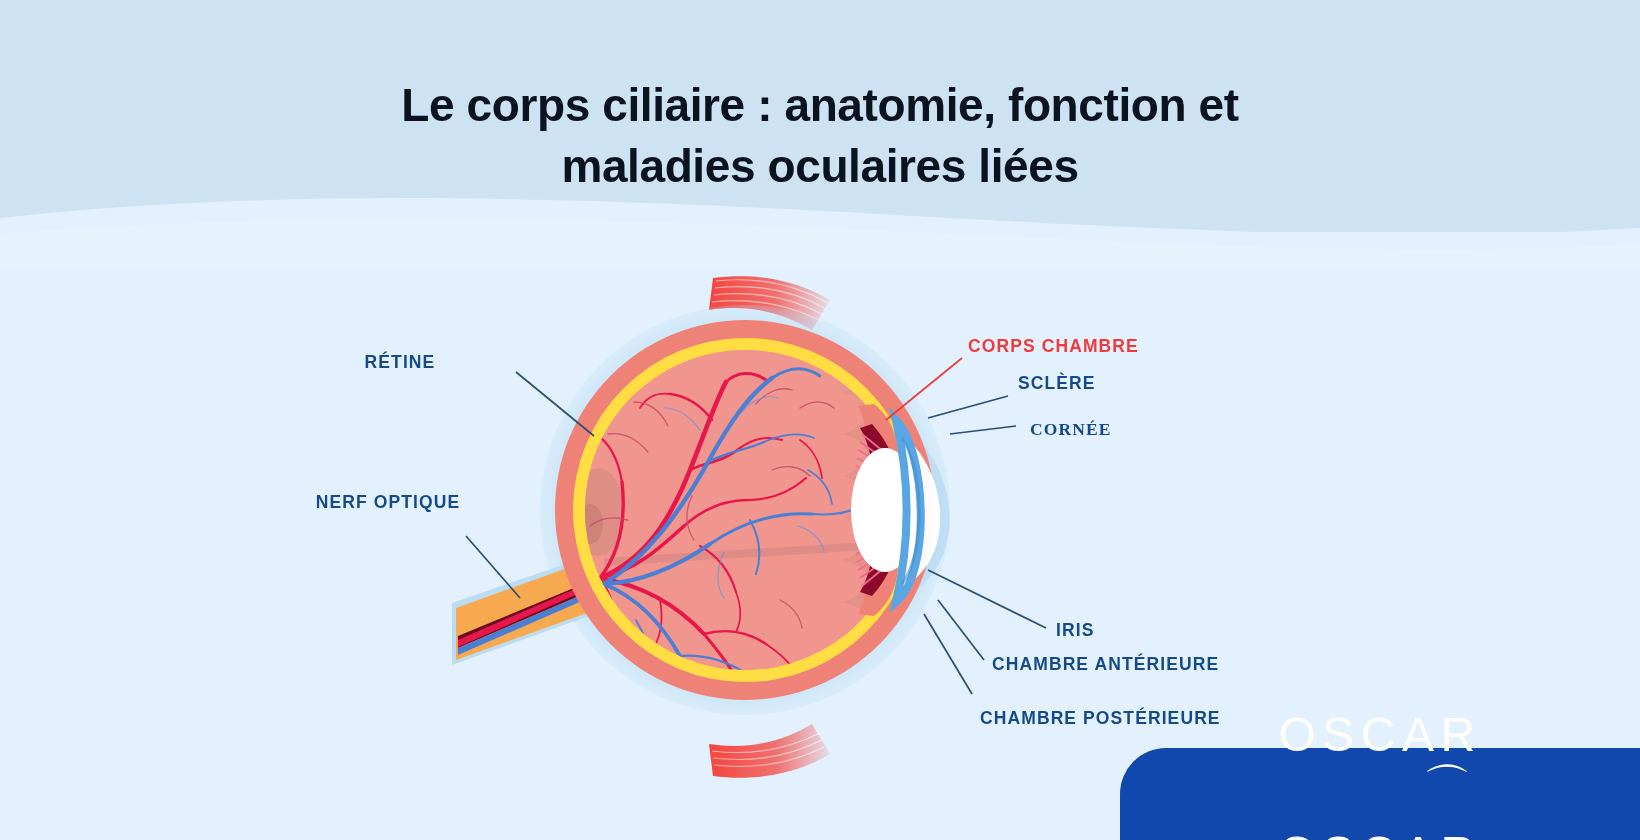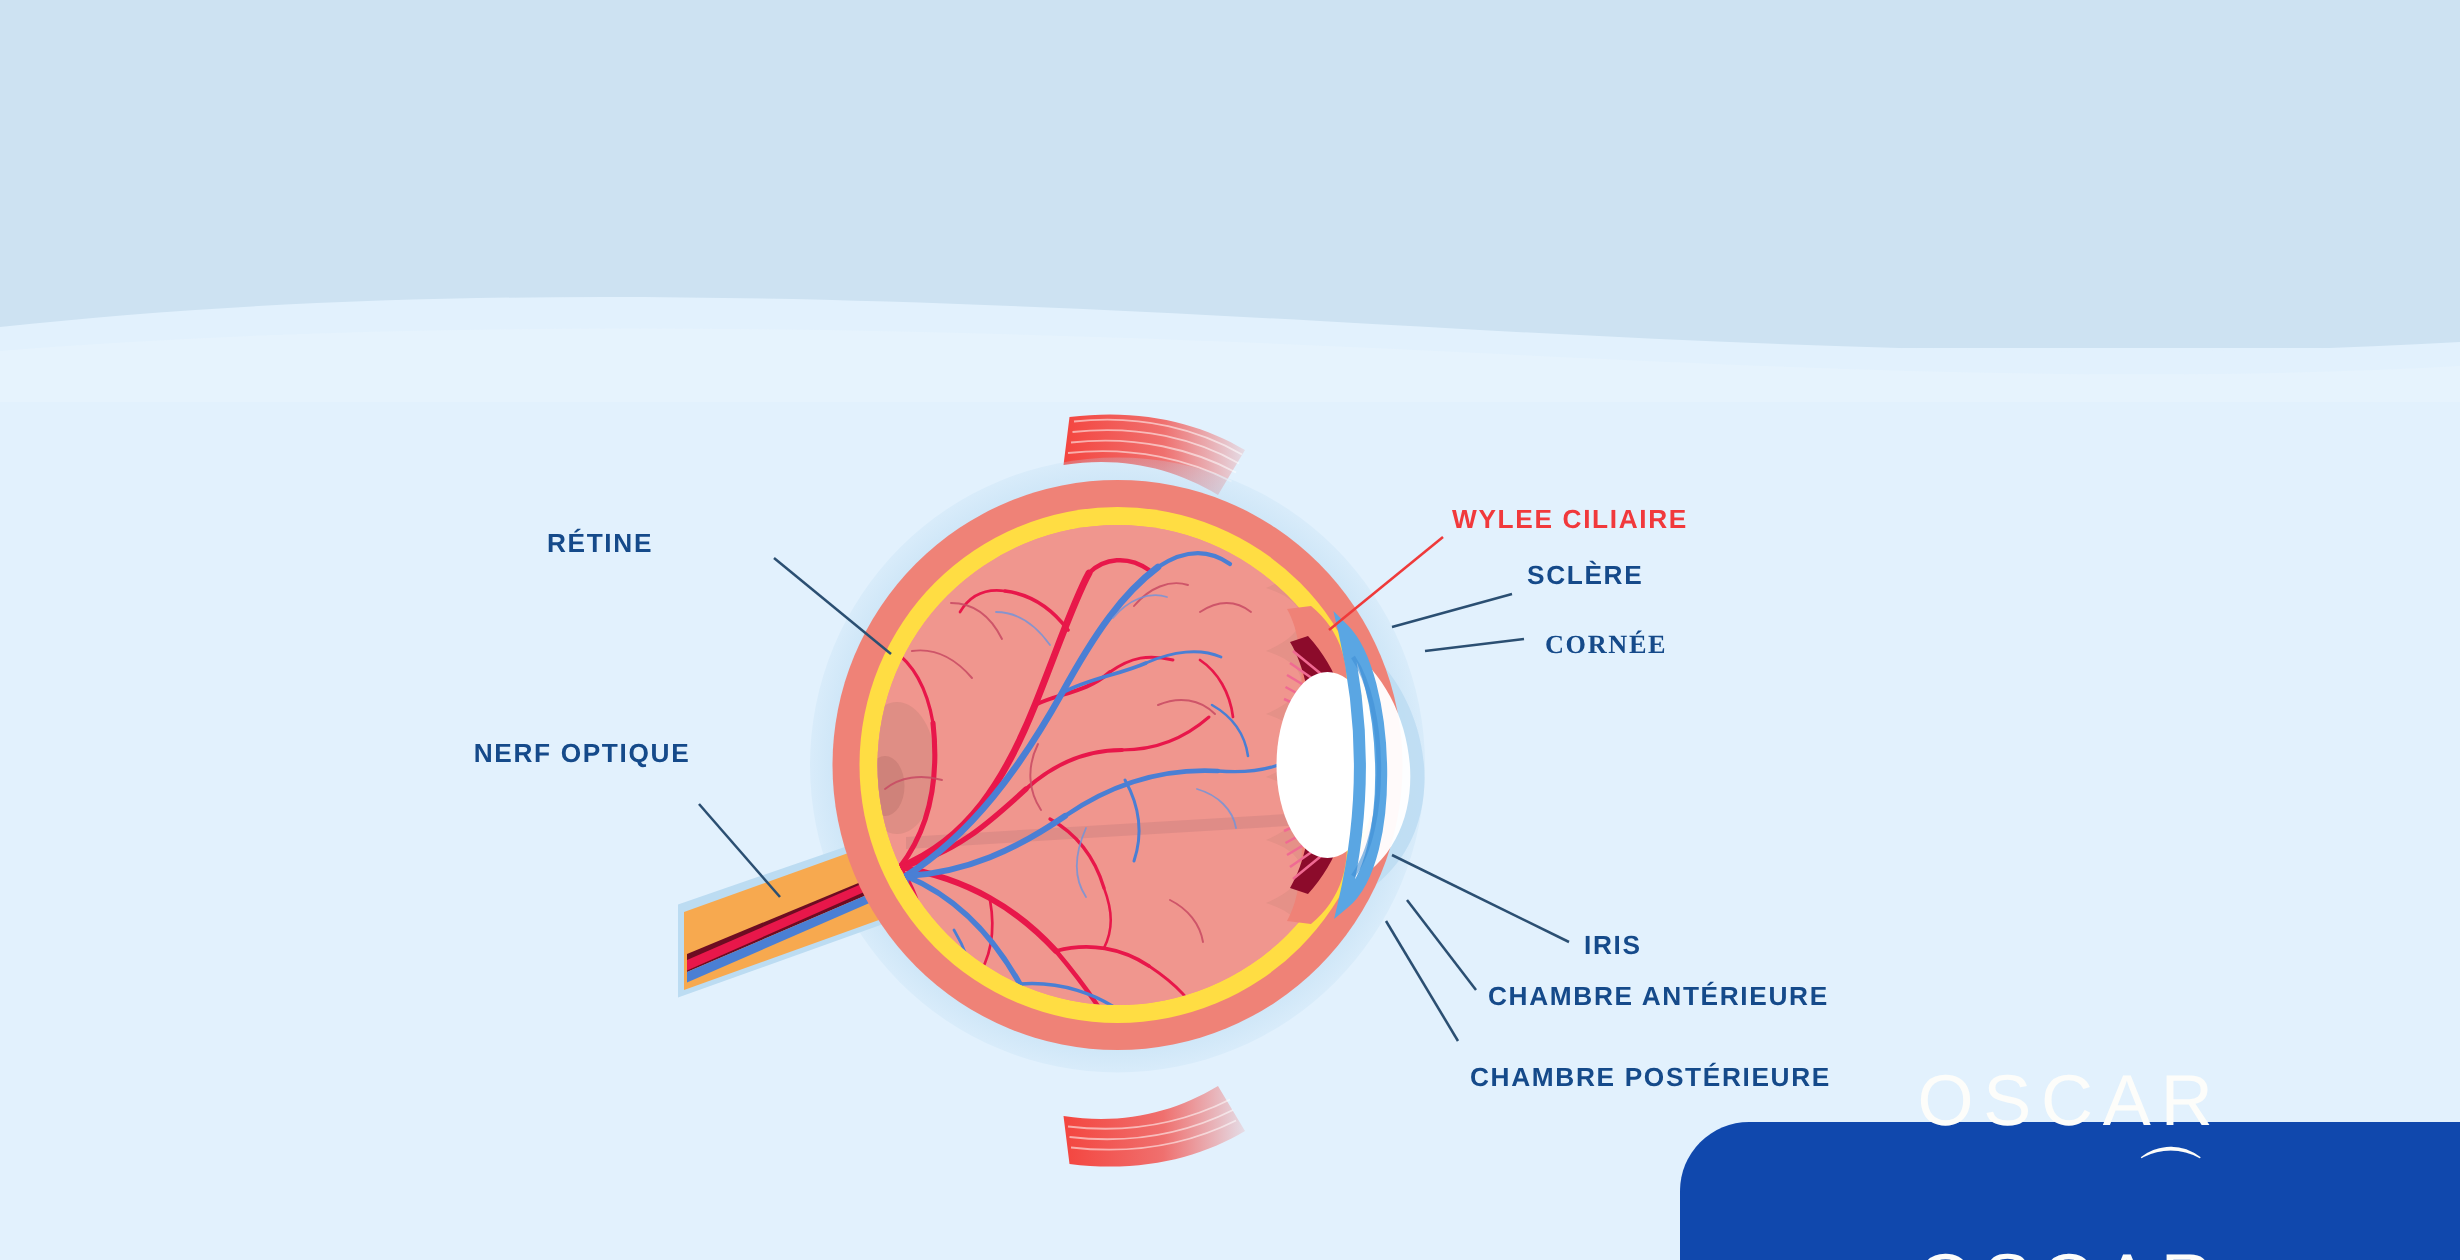--- a/index.html
+++ b/index.html
@@ -52,20 +52,22 @@
 
 <div id="stage">
 
   <div class="header-band"></div>
   <svg class="header-wave" viewBox="0 0 1640 80" preserveAspectRatio="none">
     <path d="M0,30 C260,2 520,6 880,26 C1160,42 1400,54 1640,40 L1640,80 L0,80 Z" fill="#e2f1fd"></path>
     <path d="M0,46 C300,22 640,30 1000,48 C1280,62 1460,66 1640,56 L1640,80 L0,80 Z" fill="#e6f3fd"></path>
   </svg>
 
   <h1 class="title">
+    <span class="ln">Le corps ciliaire : anatomie, fonction et</span>
+    <span class="ln">maladies oculaires liées</span>
   </h1>
 
   <svg style="position:absolute;left:0;top:0;width:1640px;height:840px;" viewBox="0 0 1640 840">
     <defs>
       <clipPath id="globeClip">
           <circle cx="745" cy="510" r="190"></circle>
         </clipPath>
       <clipPath id="vitClip">
           <circle cx="745" cy="510" r="160"></circle>
         </clipPath>
@@ -236,21 +238,21 @@
       <line x1="1046" y1="628" x2="928" y2="570" stroke="#2b4f72"></line>
       <line x1="984" y1="660" x2="938" y2="600" stroke="#2b4f72"></line>
       <line x1="972" y1="694" x2="924" y2="614" stroke="#2b4f72"></line>
     </g>
   </svg>
 
   <div class="lbl r" style="left:300px;top:352px;width:200px;">RÉTINE</div>
 
   <div class="lbl r" style="left:260px;top:492px;width:256px;">NERF OPTIQUE</div>
 
-  <div class="lbl red" style="left:968px;top:336px;">WYLEE CILIAIRE</div>
+  <div class="lbl red" style="left:968px;top:336px;">CORPS CHAMBRE</div>
 
   <div class="lbl" style="left:1018px;top:373px;">SCLÈRE</div>
 
   <div class="lbl" style="left:1030px;top:419px;font-family:Liberation Serif, serif;">CORNÉE</div>
 
   <div class="lbl" style="left:1056px;top:620px;">IRIS</div>
 
   <div class="lbl" style="left:992px;top:654px;">CHAMBRE ANTÉRIEURE</div>
 
   <div class="lbl" style="left:980px;top:688px;margin-top:20px;">CHAMBRE POSTÉRIEURE</div>

